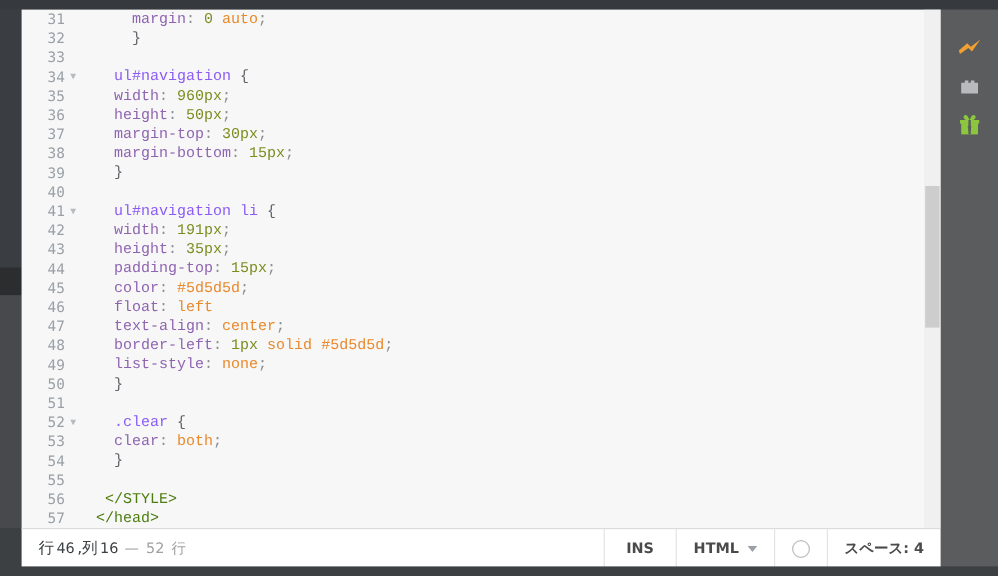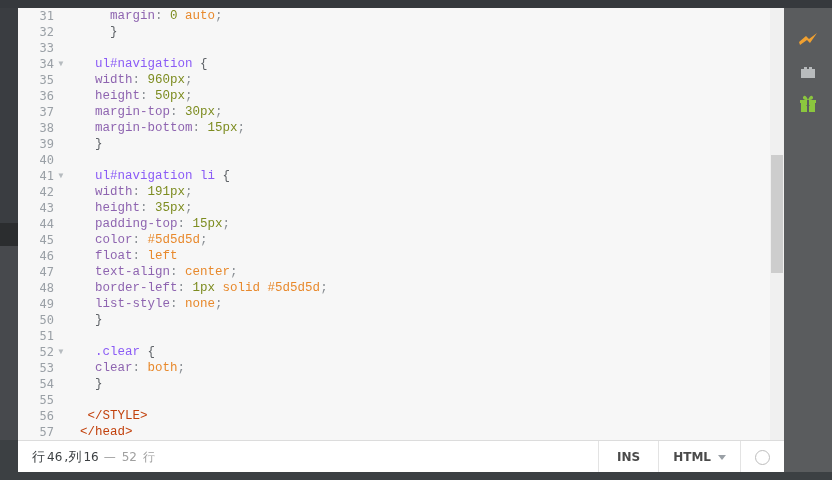--- a/index.html
+++ b/index.html
@@ -127,21 +127,21 @@
     font-family: Liberation Mono, monospace;
   }
 
   
   .t-prop  { color: #8e64b0; }
   .t-val   { color: #e8892c; }
   .t-num   { color: #7d8c20; }
   .t-punct { color: #8a8f94; }
   .t-sel   { color: #8b5cf6; }
   .t-brace { color: #5f6368; }
-  .t-tag   { color: #c2410c; }
+  .t-tag   { color: #4d7c0f; }
   .t-plain { color: #3c4043; }
 
   
   .vscroll {
     position: absolute;
     right: 0; top: 0;
     width: 14px; height: 432px;
     background: #f0f0f0;
   }
   .vthumb {
@@ -285,19 +285,22 @@
 
     <div class="sb-cell">
       <span>HTML</span>
       <span class="caret"></span>
     </div>
 
     <div class="sb-cell">
       <span class="circle-ind"></span>
     </div>
 
+    <div class="sb-cell">
+      <span>スペース: 4</span>
+    </div>
   </div>
 
   <div class="sb-corner"></div>
 
   <div class="bottom-strip"></div>
 
 </div>
 
 </body></html>

